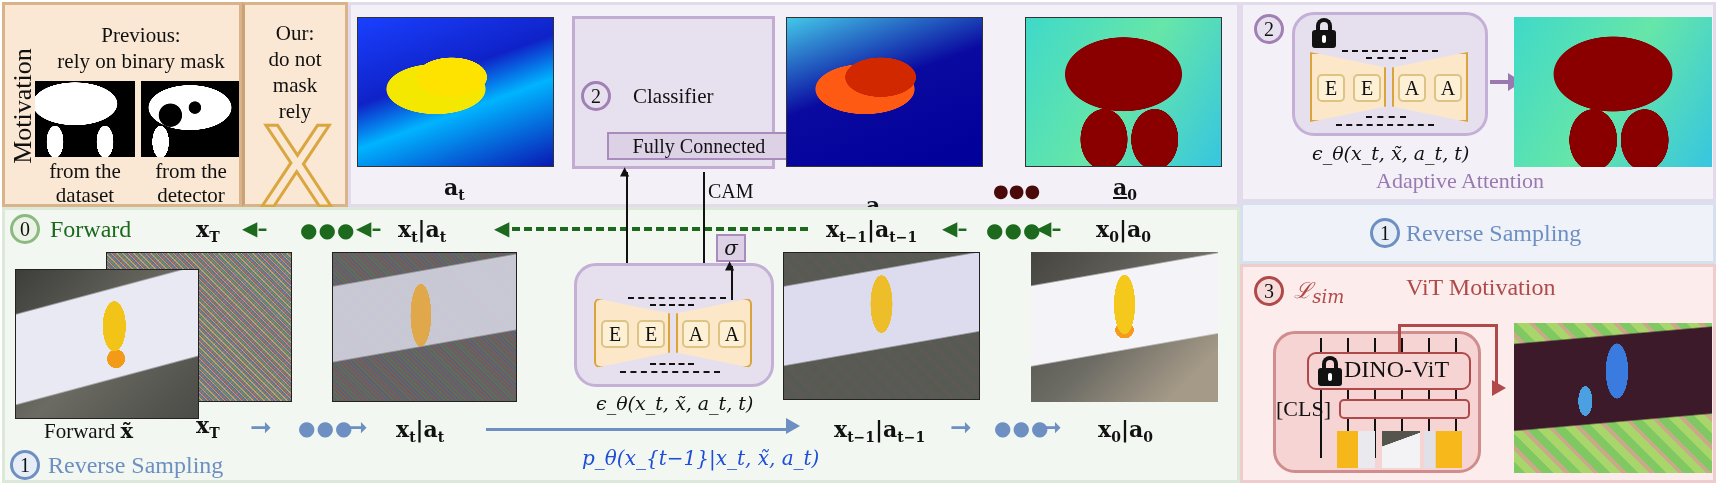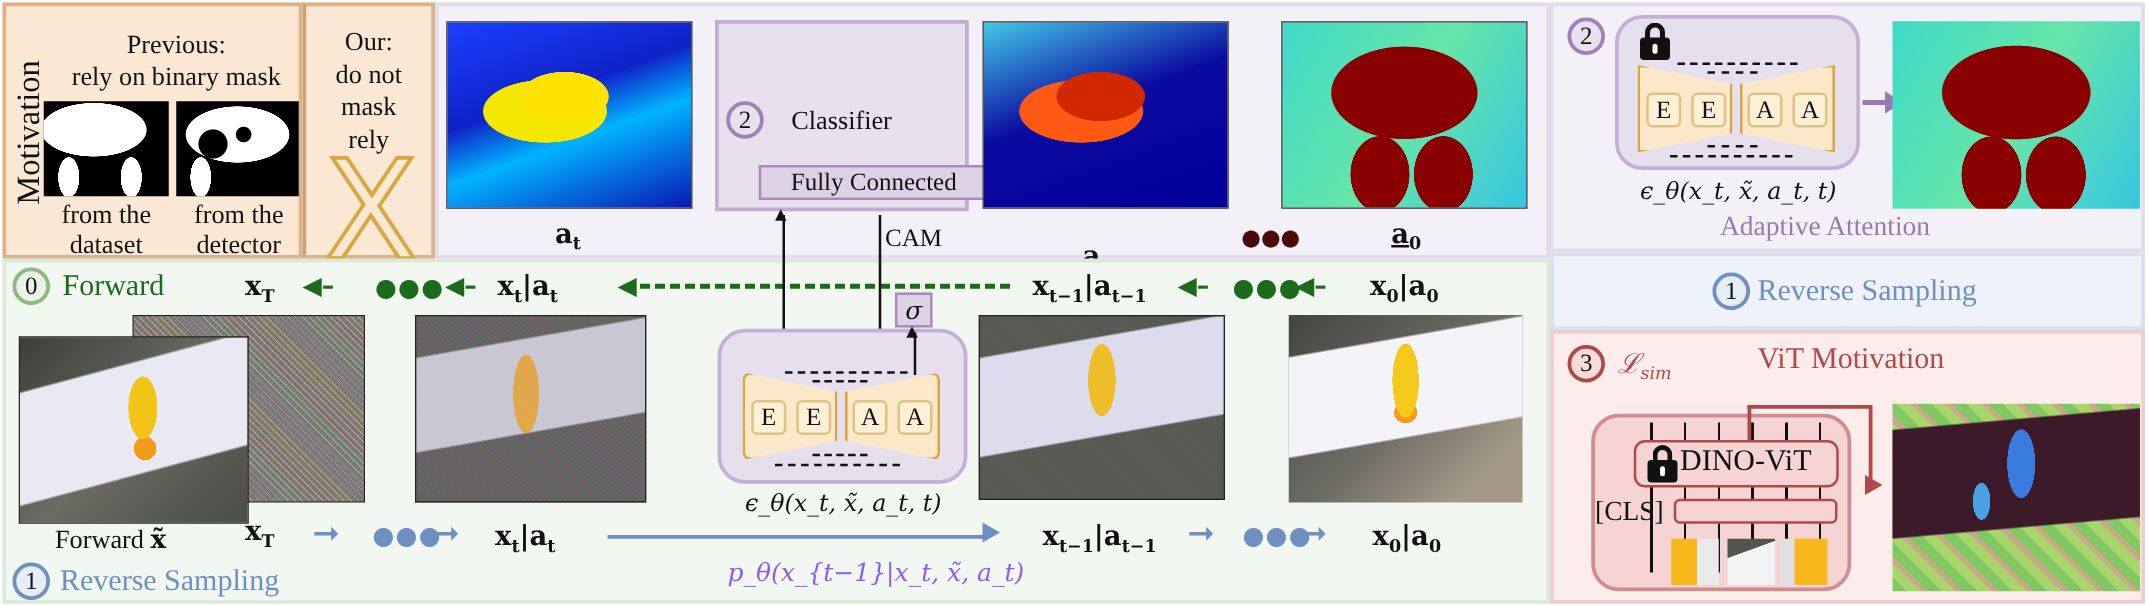--- a/index.html
+++ b/index.html
@@ -202,21 +202,21 @@
 <div class="abs serif" style="left:44px; top:418px; font-size:21px;">
   <span>Forward</span> <b class="math">x̃</b>
 </div>
 <div class="abs math" style="left:196px; top:412px; font-size:22px;">x<sub style="font-size:14px;">T</sub></div>
 <div class="abs blue-arrow" style="left:250px; top:414px;">➞</div>
 <div class="abs blue-dots" style="left:298px; top:416px;">●●●</div>
 <div class="abs blue-arrow" style="left:346px; top:414px;">➞</div>
 <div class="abs math" style="left:396px; top:416px; font-size:22px;">x<sub style="font-size:14px;">t</sub>|a<sub style="font-size:14px;">t</sub></div>
 <div class="abs" style="left:486px; top:428px; width:304px; height:3px; background:#6d8fc1;"></div>
 <div class="abs" style="left:786px; top:418px; width:0; height:0; border-top:8px solid transparent; border-bottom:8px solid transparent; border-left:14px solid #6d8fc1;"></div>
-<div class="abs mathi" style="left:582px; top:446px; font-size:20px; color:#8b5cf6;">p_θ(x_{t−1}|x_t, x̃, a_t)</div>
+<div class="abs mathi" style="left:582px; top:446px; font-size:20px; color:#1d4ed8;">p_θ(x_{t−1}|x_t, x̃, a_t)</div>
 <div class="abs math" style="left:834px; top:416px; font-size:22px;">x<sub style="font-size:14px;">t−1</sub>|a<sub style="font-size:14px;">t−1</sub></div>
 <div class="abs blue-arrow" style="left:950px; top:414px;">➞</div>
 <div class="abs blue-dots" style="left:994px; top:416px;">●●●</div>
 <div class="abs blue-arrow" style="left:1040px; top:414px;">➞</div>
 <div class="abs math" style="left:1098px; top:416px; font-size:22px;">x<sub style="font-size:14px;">0</sub>|a<sub style="font-size:14px;">0</sub></div>
 
 <div class="abs" style="left:10px; top:450px; display:flex; align-items:center;">
   <span class="circ-num serif" style="border:3px solid #6d8fc1; background:#e6edf6;">1</span>
   <span class="rev-text serif" style="margin-left:8px;">Reverse Sampling</span>
 </div>
@@ -248,21 +248,21 @@
 <div id="rev-right-panel" class="abs"></div>
 <div class="abs" style="left:1370px; top:218px; display:flex; align-items:center;">
   <span class="circ-num serif" style="border:3px solid #6d8fc1; background:#e6edf6;">1</span>
   <span class="rev-text serif" style="margin-left:6px;">Reverse Sampling</span>
 </div>
 
 <div id="vit-panel" class="abs"></div>
 <div class="abs" style="left:1254px; top:274px; display:flex; align-items:center;">
   <span class="circ-num serif" style="border:3px solid #b04a4a; background:#f7dcdc;">3</span>
   <span class="mathi vit-text" style="margin-left:10px; font-size:22px;">
-    <span>ℒ</span><sub style="font-size:14px;">sim</sub>
+    <span>ℒ</span><sub style="font-size:18px;">sim</sub>
   </span>
 </div>
 <div class="abs serif vit-text" style="left:1406px; top:274px;">ViT Motivation</div>
 
 <div class="abs" style="left:1273px; top:331px; width:208px; height:142px; background:#f7d4d4; border:3px solid #cf8d8d; border-radius:22px;"></div>
 <div class="abs" style="left:1320px; top:338px; width:150px; height:120px;
    background: repeating-linear-gradient(90deg, #111 0 2px, transparent 2px 27px);"></div>
 <div class="abs" style="left:1307px; top:352px; width:164px; height:38px; background:#f7d4d4; border:2px solid #b04a4a; border-radius:9px;"></div>
 <div class="lock" style="left:1318px; top:356px; width:24px; height:30px;">
   <div class="shackle"></div>

